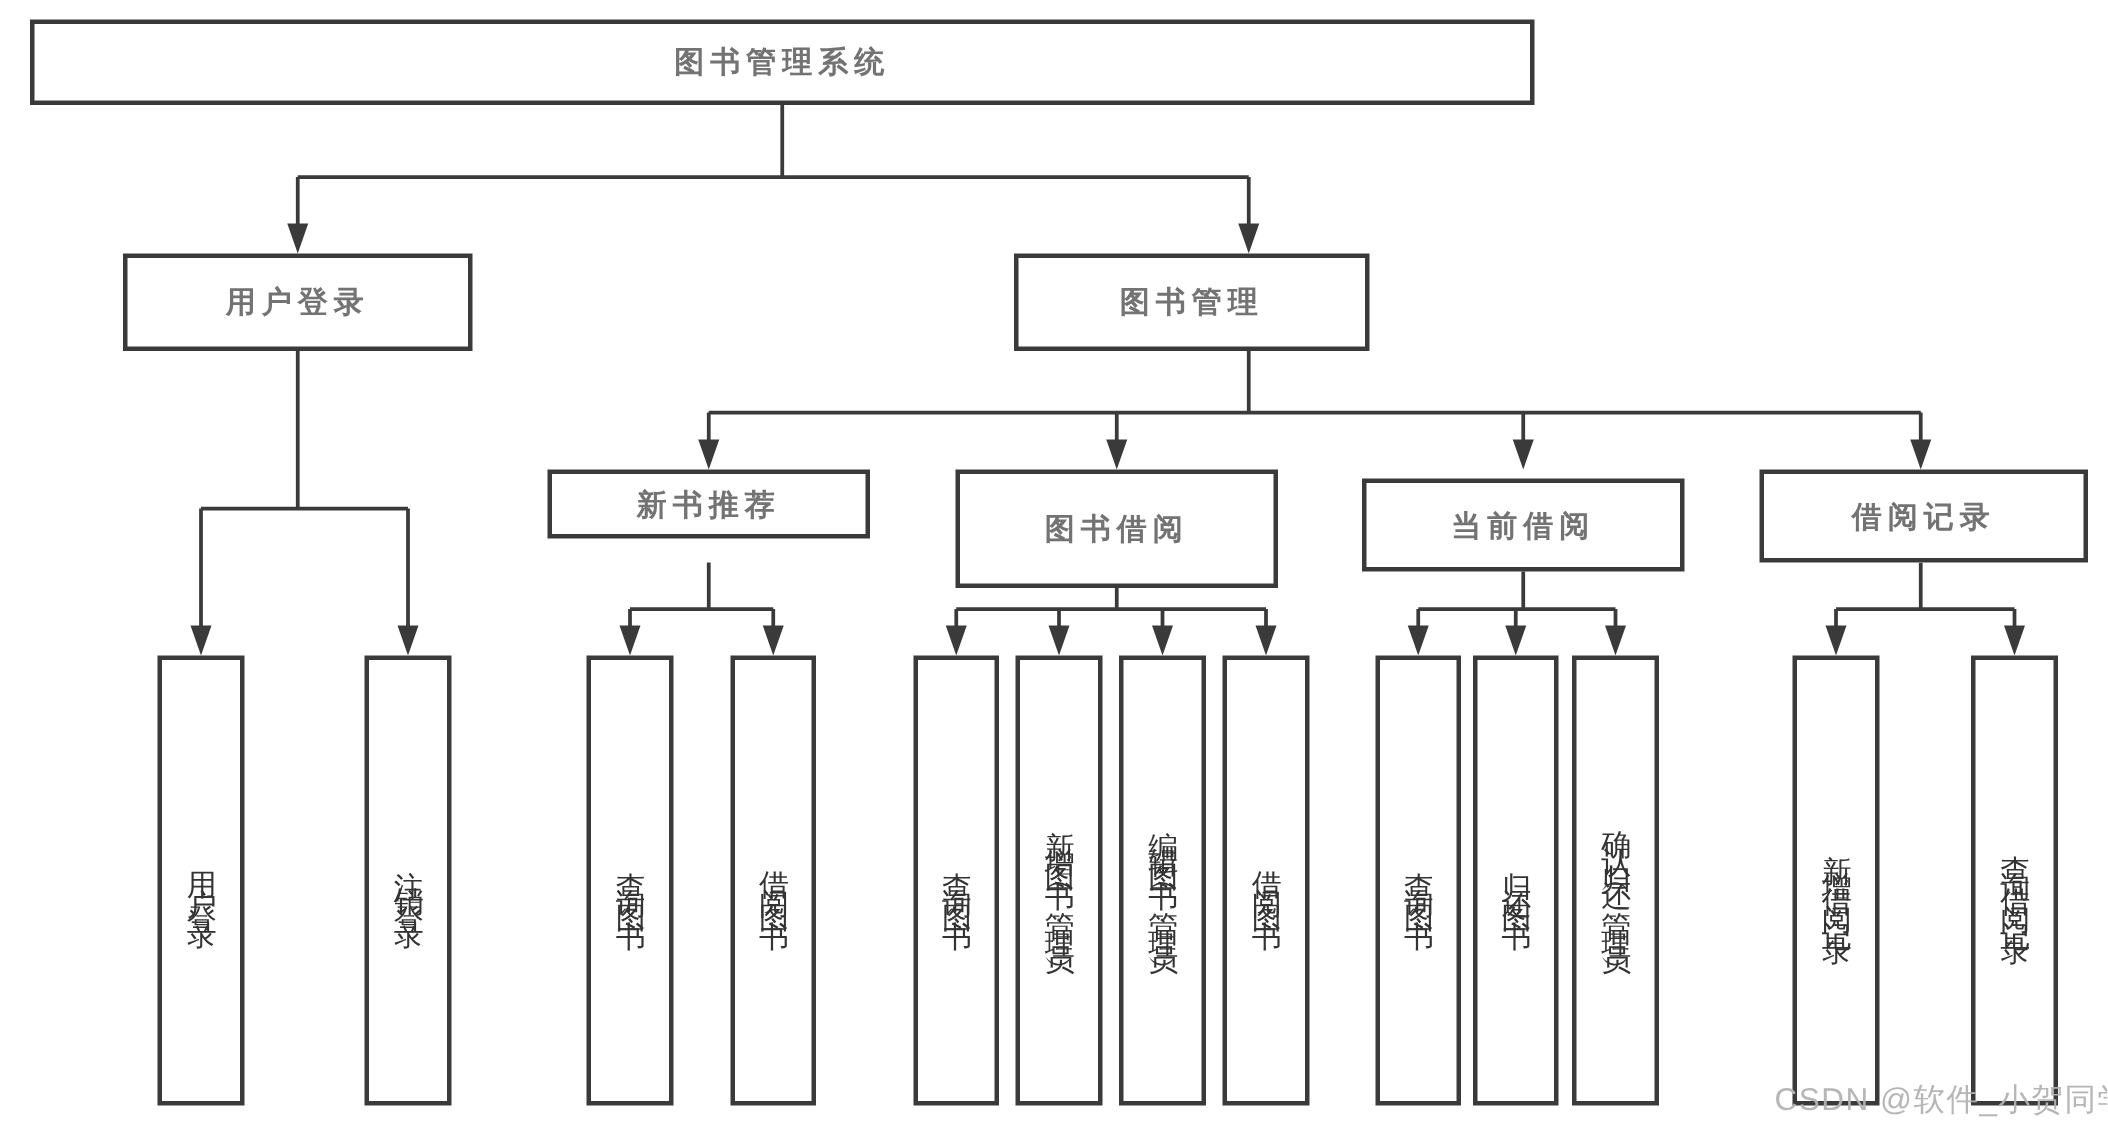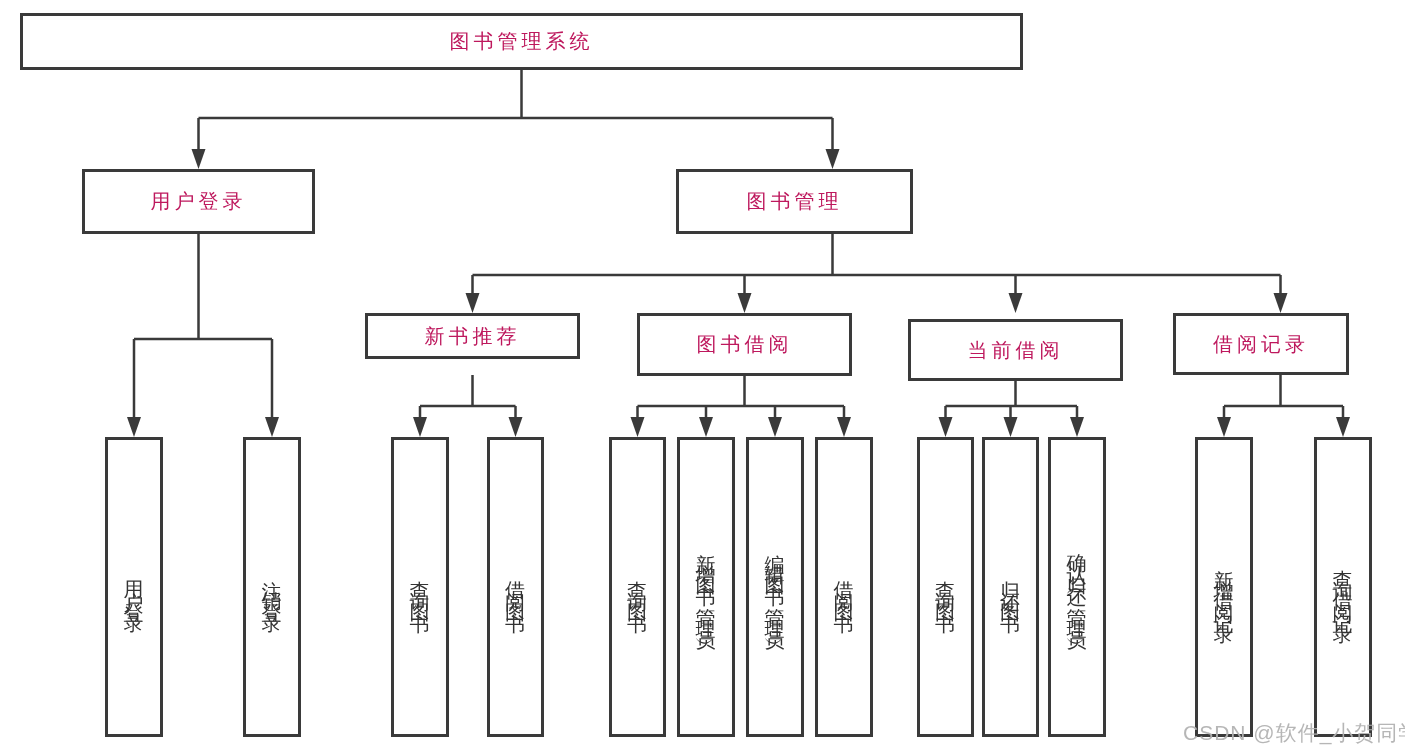--- a/index.html
+++ b/index.html
@@ -5,21 +5,21 @@
   html,body{margin:0;padding:0;background:#ffffff;}
   .canvas{
     position:relative;width:1405px;height:747px;background:#ffffff;
     font-family:"Liberation Sans","DejaVu Sans",sans-serif;color:#333333;overflow:hidden;
   }
   .connectors{position:absolute;left:0;top:0;width:1405px;height:747px;pointer-events:none;}
   .node{
     position:absolute;box-sizing:border-box;border:3px solid #3a3a3a;background:#ffffff;
     display:flex;align-items:center;justify-content:center;
   }
-  .hlabel{font-size:20px;letter-spacing:4px;color:#be185d;white-space:nowrap;}
+  .hlabel{font-size:20px;letter-spacing:4px;color:#737373;white-space:nowrap;font-weight:bold;}
   .leaf .vlabel{
     writing-mode:vertical-rl;text-orientation:mixed;
     font-size:20px;letter-spacing:11px;color:#333333;line-height:1;
   }
   .watermark{
     position:absolute;left:1183px;top:719px;font-size:21px;letter-spacing:1px;
     color:rgba(178,178,178,0.95);white-space:nowrap;z-index:5;
   }
 </style>
 </head>
@@ -74,27 +74,27 @@
   <div class="node" style="left:82px;top:169px;width:233px;height:65px">
     <span class="hlabel">用户登录</span>
   </div>
   <div class="node" style="left:676px;top:169px;width:237px;height:65px">
     <span class="hlabel">图书管理</span>
   </div>
 
   <div class="node" style="left:365px;top:313px;width:215px;height:46px">
     <span class="hlabel">新书推荐</span>
   </div>
-  <div class="node" style="left:637px;top:313px;width:215px;height:63px">
+  <div class="node" style="left:637px;top:313px;width:215px;height:79px">
     <span class="hlabel">图书借阅</span>
   </div>
   <div class="node" style="left:908px;top:319px;width:215px;height:62px">
     <span class="hlabel">当前借阅</span>
   </div>
-  <div class="node" style="left:1173px;top:313px;width:176px;height:62px">
+  <div class="node" style="left:1173px;top:313px;width:219px;height:62px">
     <span class="hlabel">借阅记录</span>
   </div>
 
   <div class="node leaf" style="left:105px;top:437px;width:58px;height:300px">
     <span class="vlabel">用户登录</span>
   </div>
   <div class="node leaf" style="left:243px;top:437px;width:58px;height:300px">
     <span class="vlabel">注销登录</span>
   </div>
 

